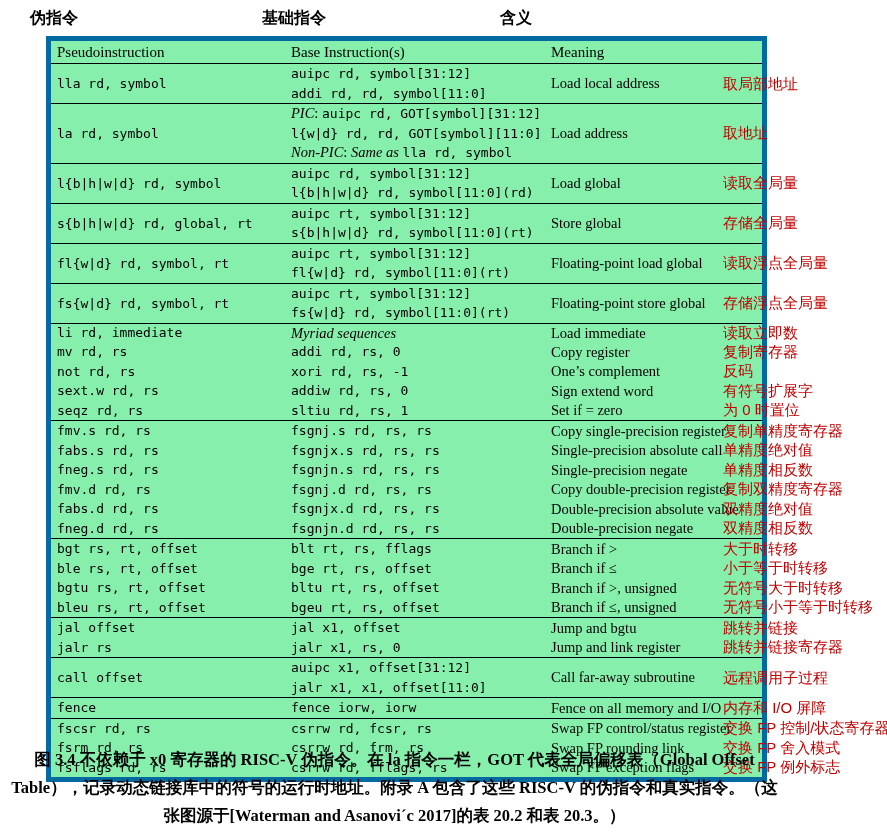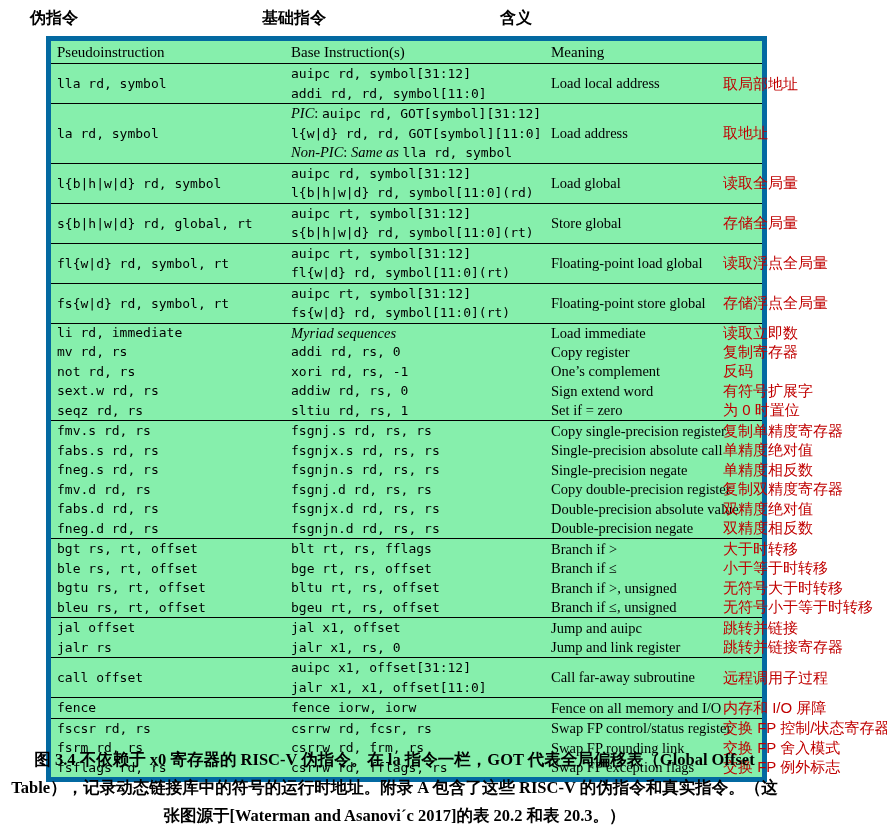--- a/index.html
+++ b/index.html
@@ -263,21 +263,21 @@
             <div class="cell meaning">Branch if ≤, unsigned</div>
             <span class="note" style="color: rgb(192, 0, 0);">无符号小于等于时转移</span>
           </div>
         </div>
         <div class="tgroup">
           <div class="trow">
             <div class="cell pseudo">jal offset</div>
             <div class="cell base">
               <div class="bline"><span class="mono">jal x1, offset</span></div>
             </div>
-            <div class="cell meaning">Jump and auipc</div>
+            <div class="cell meaning">Jump and bgtu</div>
             <span class="note" style="color: rgb(192, 0, 0);">跳转并链接</span>
           </div>
           <div class="trow">
             <div class="cell pseudo">jalr rs</div>
             <div class="cell base">
               <div class="bline"><span class="mono">jalr x1, rs, 0</span></div>
             </div>
             <div class="cell meaning">Jump and link register</div>
             <span class="note" style="color: rgb(192, 0, 0);">跳转并链接寄存器</span>
           </div>

